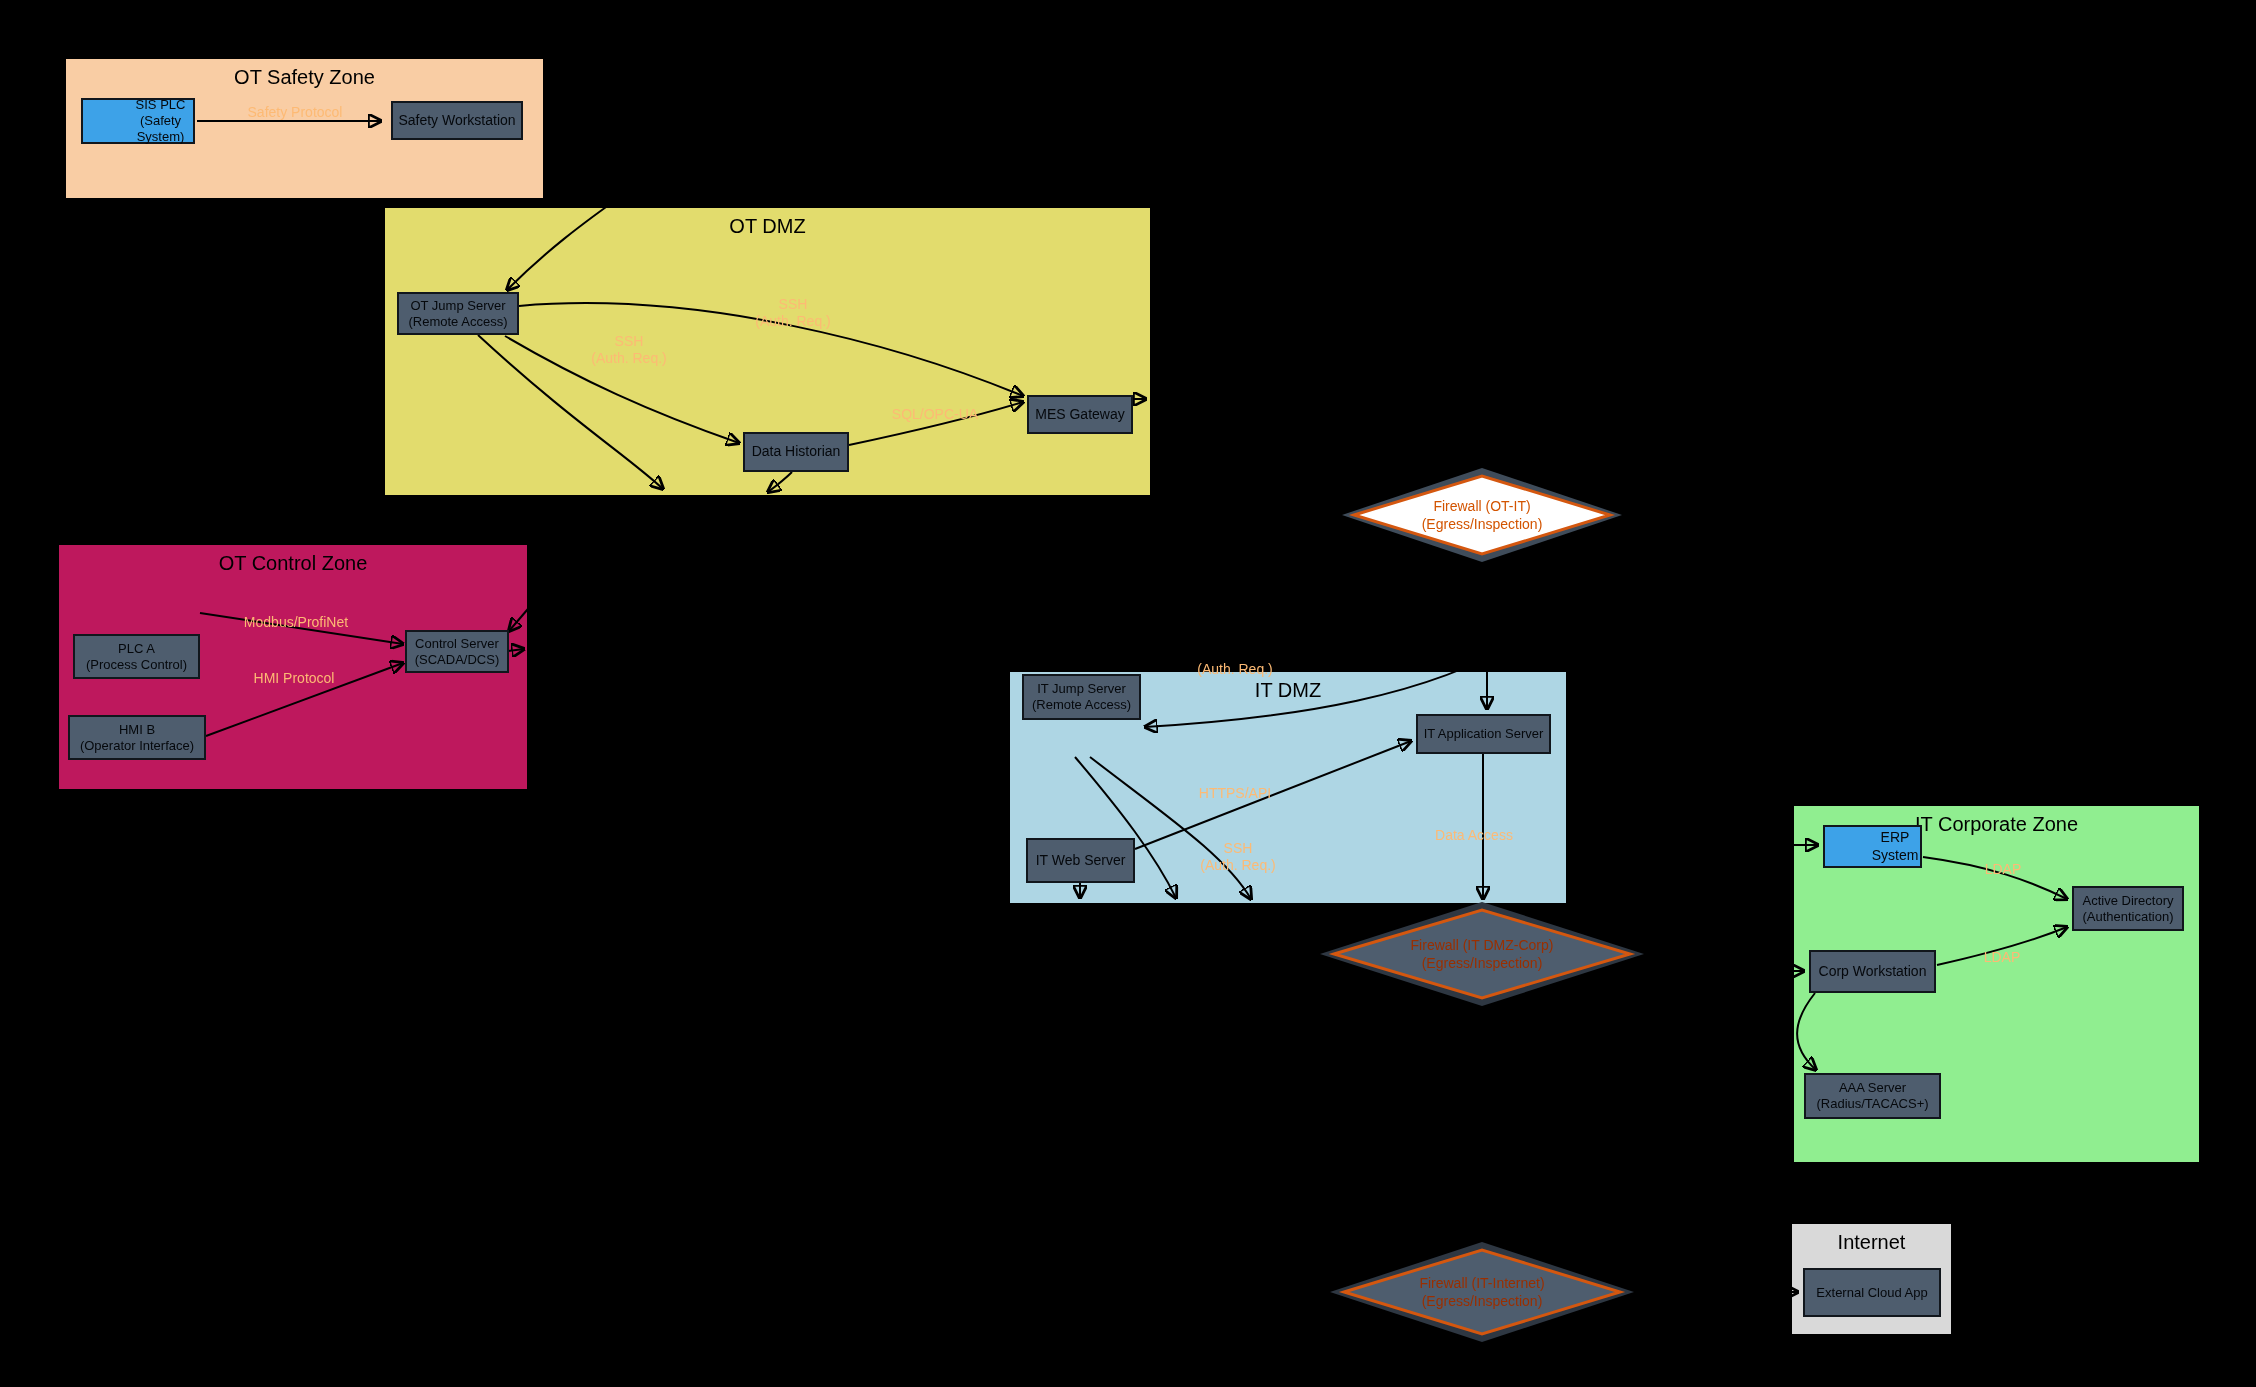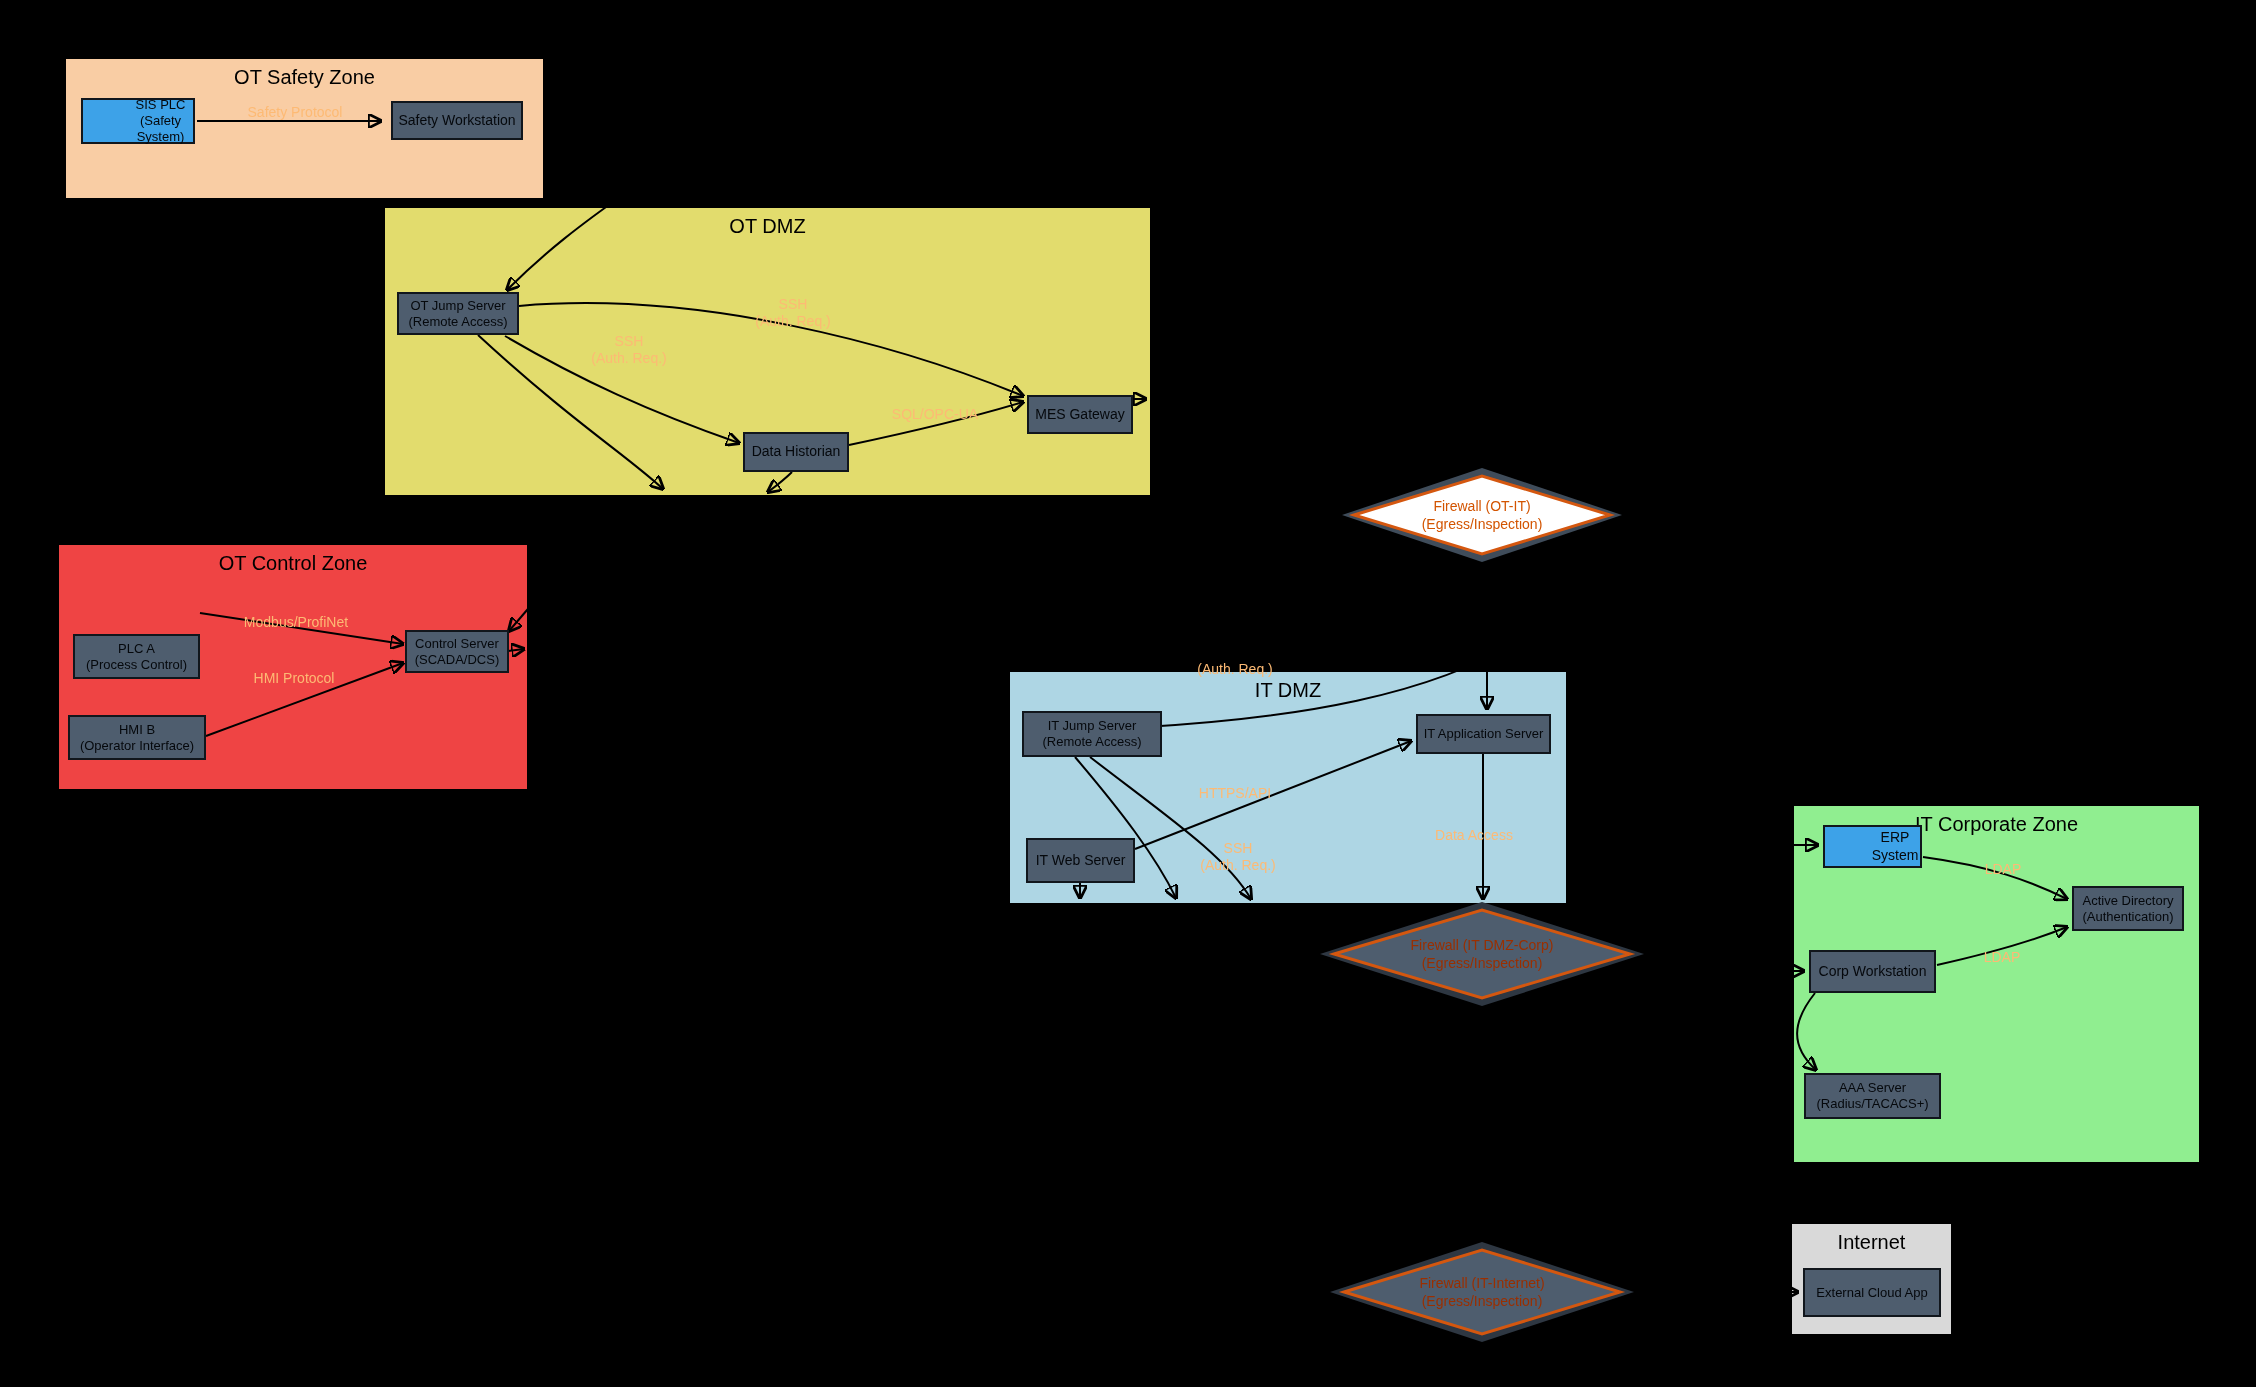--- a/index.html
+++ b/index.html
@@ -34,21 +34,21 @@
 <div id="canvas">
 
   <div class="zone" style="left:65px;top:58px;width:479px;height:141px;background:#f9cda4;">
     <div class="zone-title">OT Safety Zone</div>
   </div>
 
   <div class="zone" style="left:384px;top:207px;width:767px;height:289px;background:#e2dc6d;">
     <div class="zone-title">OT DMZ</div>
   </div>
 
-  <div class="zone" style="left:58px;top:544px;width:470px;height:246px;background:#ef4444;">
+  <div class="zone" style="left:58px;top:544px;width:470px;height:246px;background:#be185d;">
     <div class="zone-title">OT Control Zone</div>
   </div>
 
   <div class="zone" style="left:1009px;top:671px;width:558px;height:233px;background:#aed6e4;">
     <div class="zone-title">IT DMZ</div>
   </div>
 
   <div class="zone" style="left:1793px;top:776px;width:407px;height:358px;background:#90ee90;margin-top:29px;">
     <div class="zone-title">IT Corporate Zone</div>
   </div>
@@ -123,21 +123,21 @@
 
   <div class="node" style="left:73px;top:590px;width:127px;height:45px;font-size:13px;margin-top:44px;"><span>PLC A
 (Process Control)</span></div>
 
   <div class="node" style="left:68px;top:715px;width:138px;height:45px;font-size:13px;"><span>HMI B
 (Operator Interface)</span></div>
 
   <div class="node" style="left:405px;top:630px;width:104px;height:43px;font-size:13px;"><span>Control Server
 (SCADA/DCS)</span></div>
 
-  <div class="node" style="left:1022px;top:711px;width:140px;height:46px;font-size:13px;"><span>IT Jump Server
+  <div class="node" style="left:1022px;top:674px;width:119px;height:46px;font-size:13px;"><span>IT Jump Server
 (Remote Access)</span></div>
 
   <div class="node" style="left:1416px;top:714px;width:135px;height:40px;font-size:13px;"><span>IT Application Server</span></div>
 
   <div class="node" style="left:1026px;top:838px;width:109px;height:45px;"><span>IT Web Server</span></div>
 
   <div class="node blue" style="left:1823px;top:825px;width:99px;height:43px;"><span>ERP System</span></div>
 
   <div class="node" style="left:2072px;top:886px;width:112px;height:45px;font-size:13px;"><span>Active Directory
 (Authentication)</span></div>

